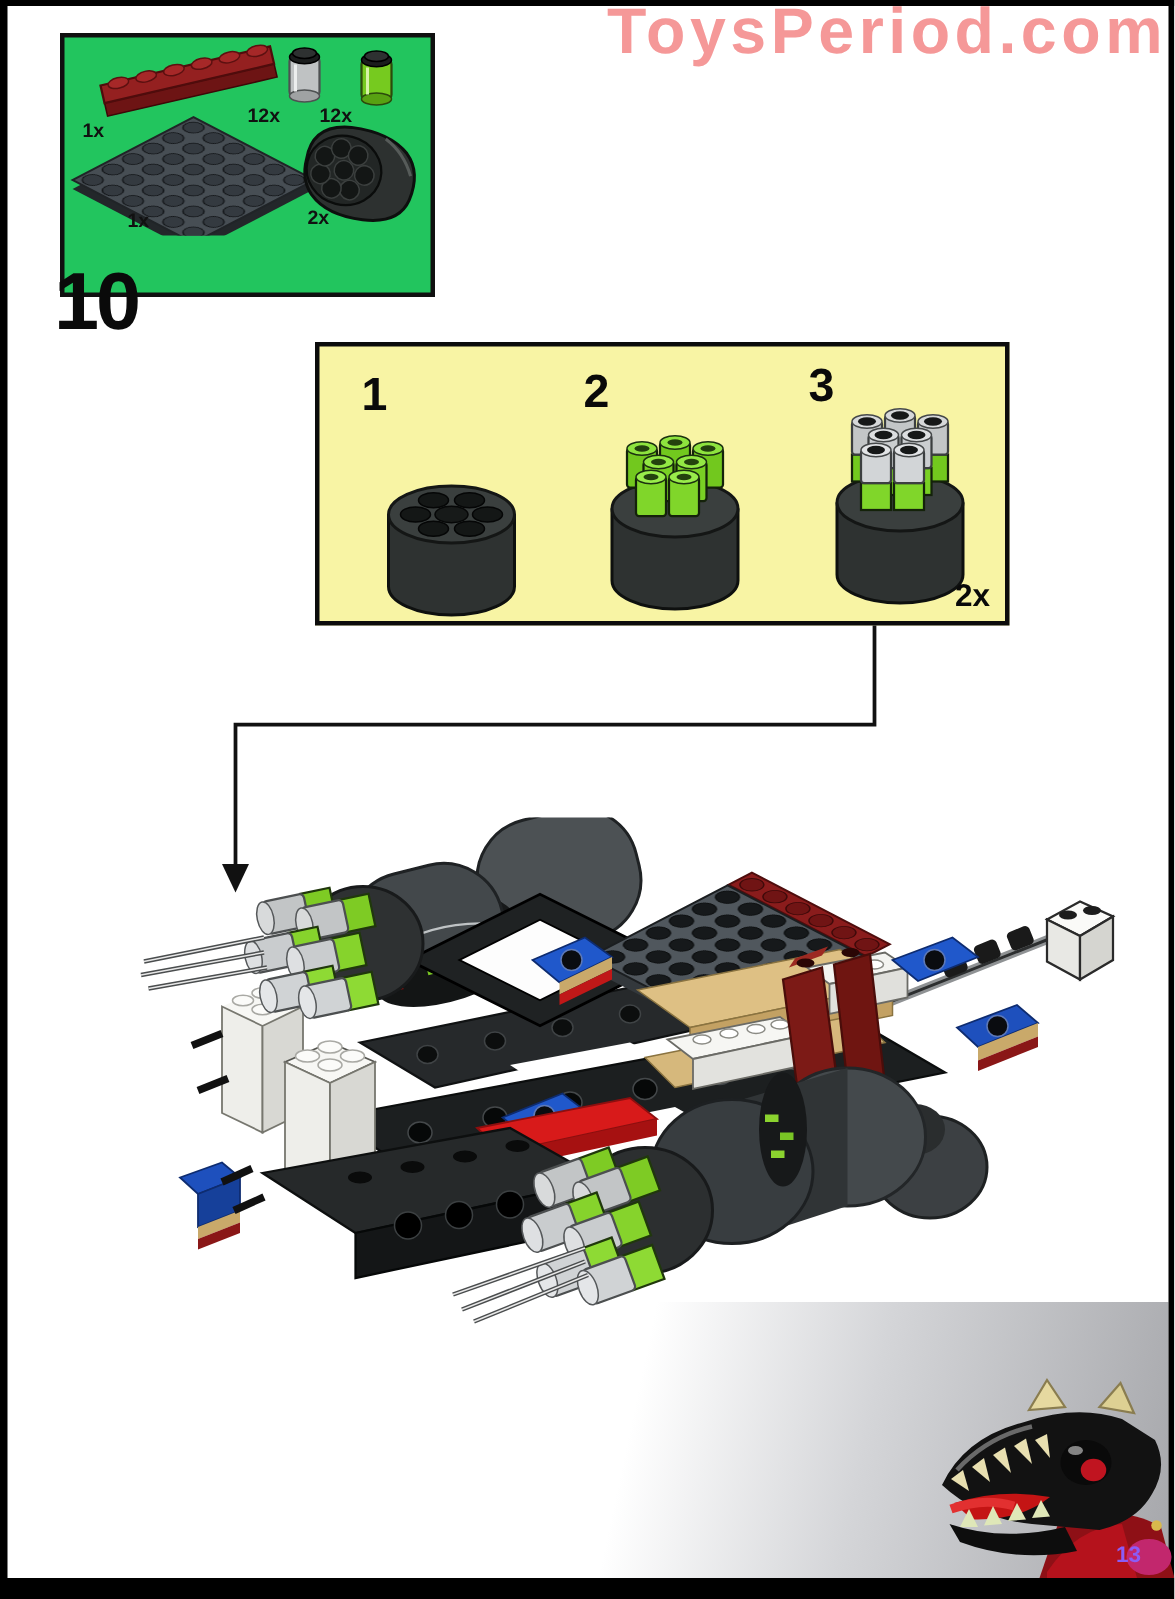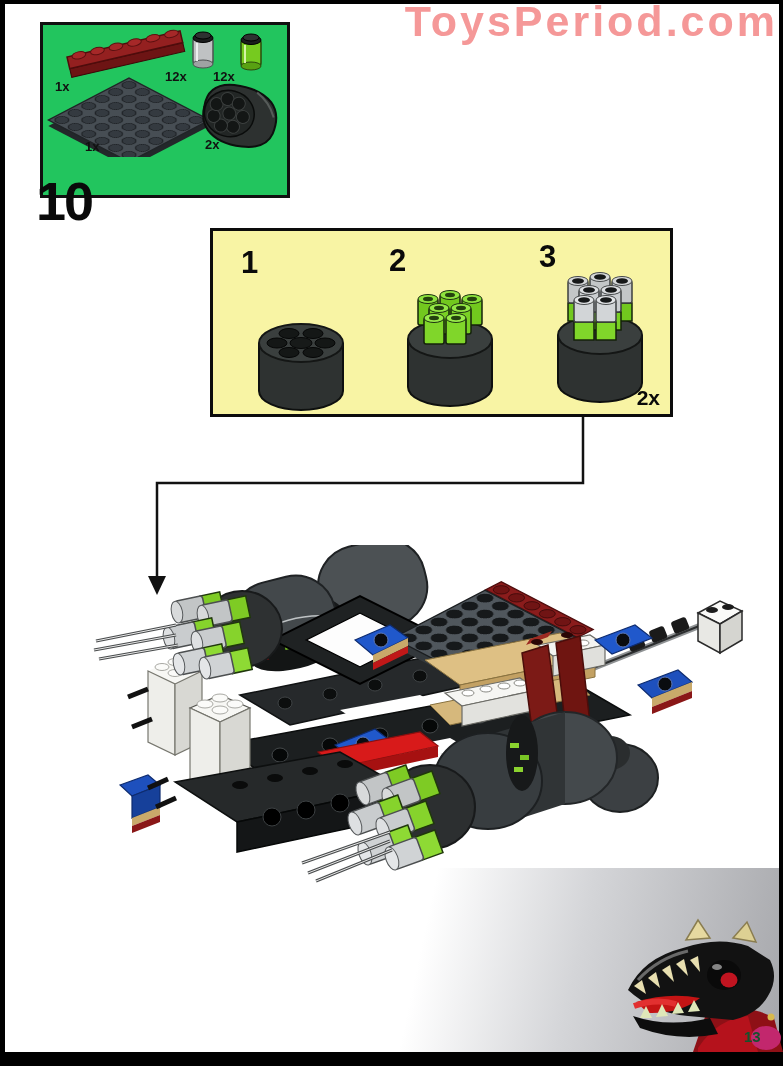--- a/index.html
+++ b/index.html
@@ -51,21 +51,21 @@
   #connector-arrow{position:absolute;left:0;top:0;pointer-events:none;z-index:2;}
   #model-art{position:absolute;left:90px;top:545px;z-index:1;}
 
   #scan-shadow{
     position:absolute;left:290px;top:868px;width:489px;height:184px;
     background:linear-gradient(102deg, rgba(213,214,217,0) 28%, #d4d5d8 58%, #a6a7ab 100%);
   }
   #dragon-art{position:absolute;left:598px;top:918px;z-index:3;}
   #page-number{
     position:absolute;left:744px;top:1028px;z-index:4;
-    color:#14532d;font-size:15px;font-weight:bold;
+    color:#8b5cf6;font-size:15px;font-weight:bold;
   }
 </style>
 </head>
 <body>
 
 <div id="page">
 
   <div id="watermark">ToysPeriod.com</div>
 
   <div id="parts-box">

